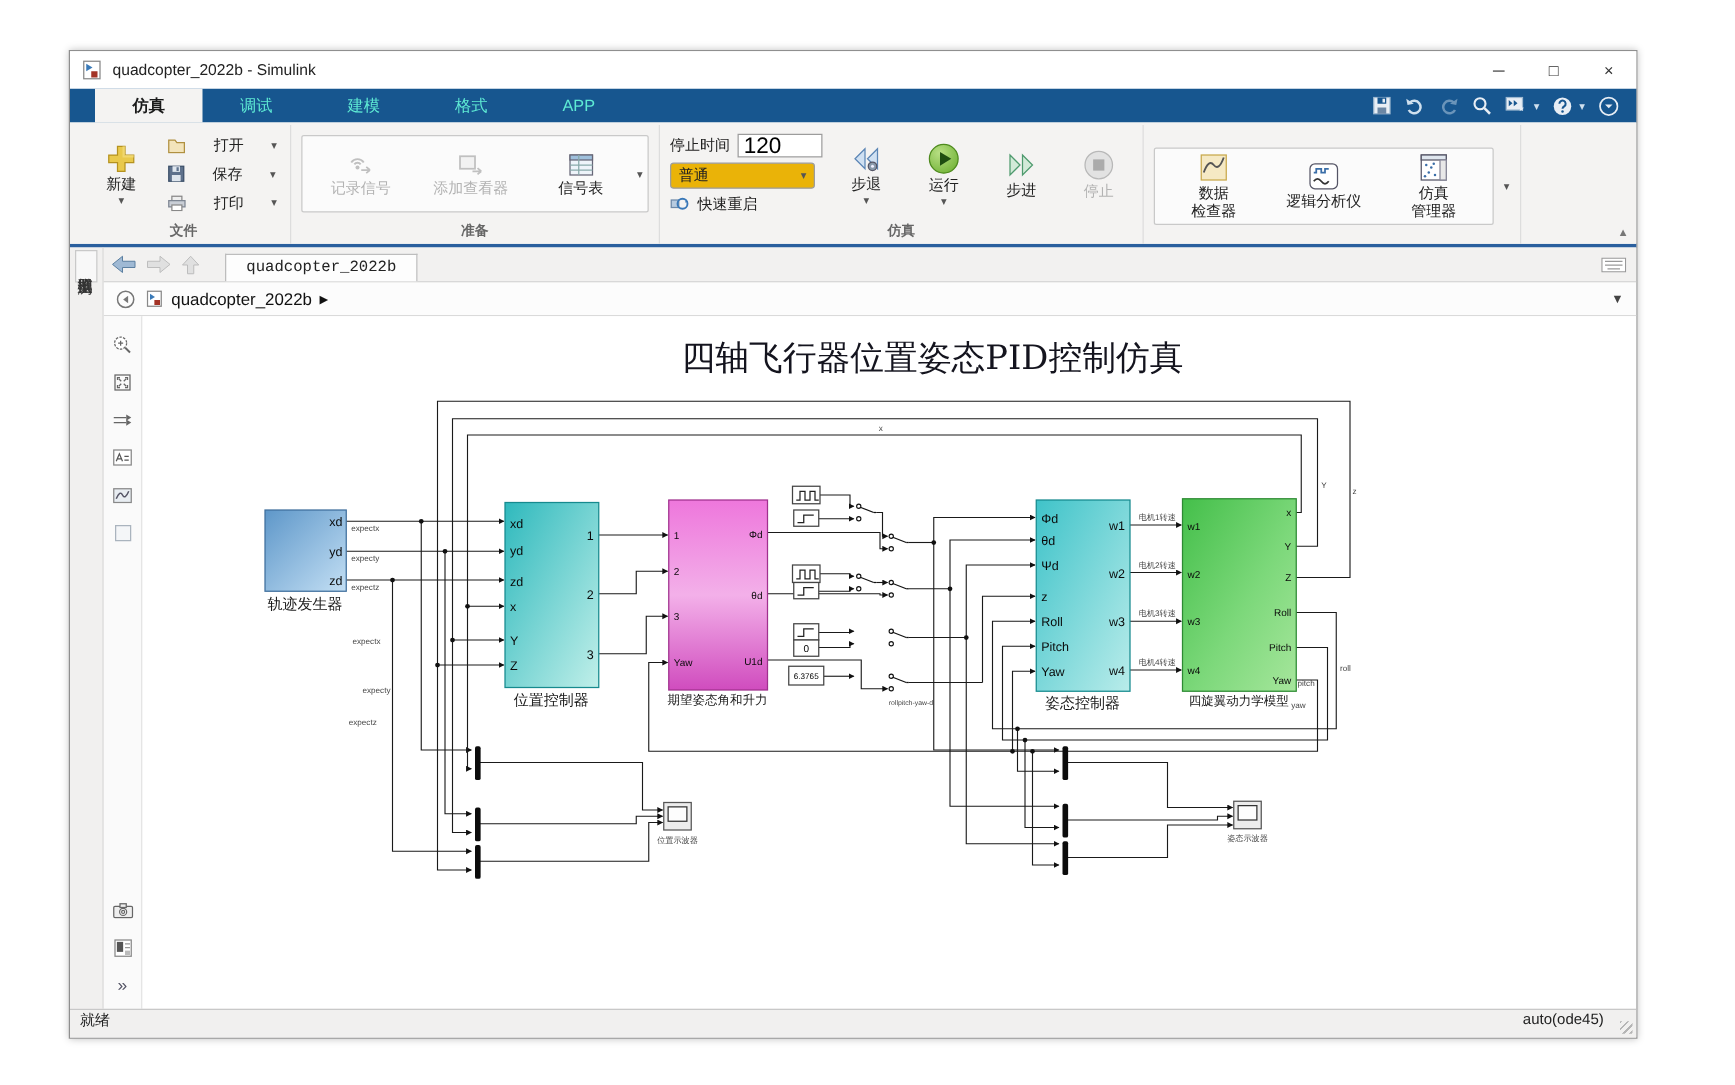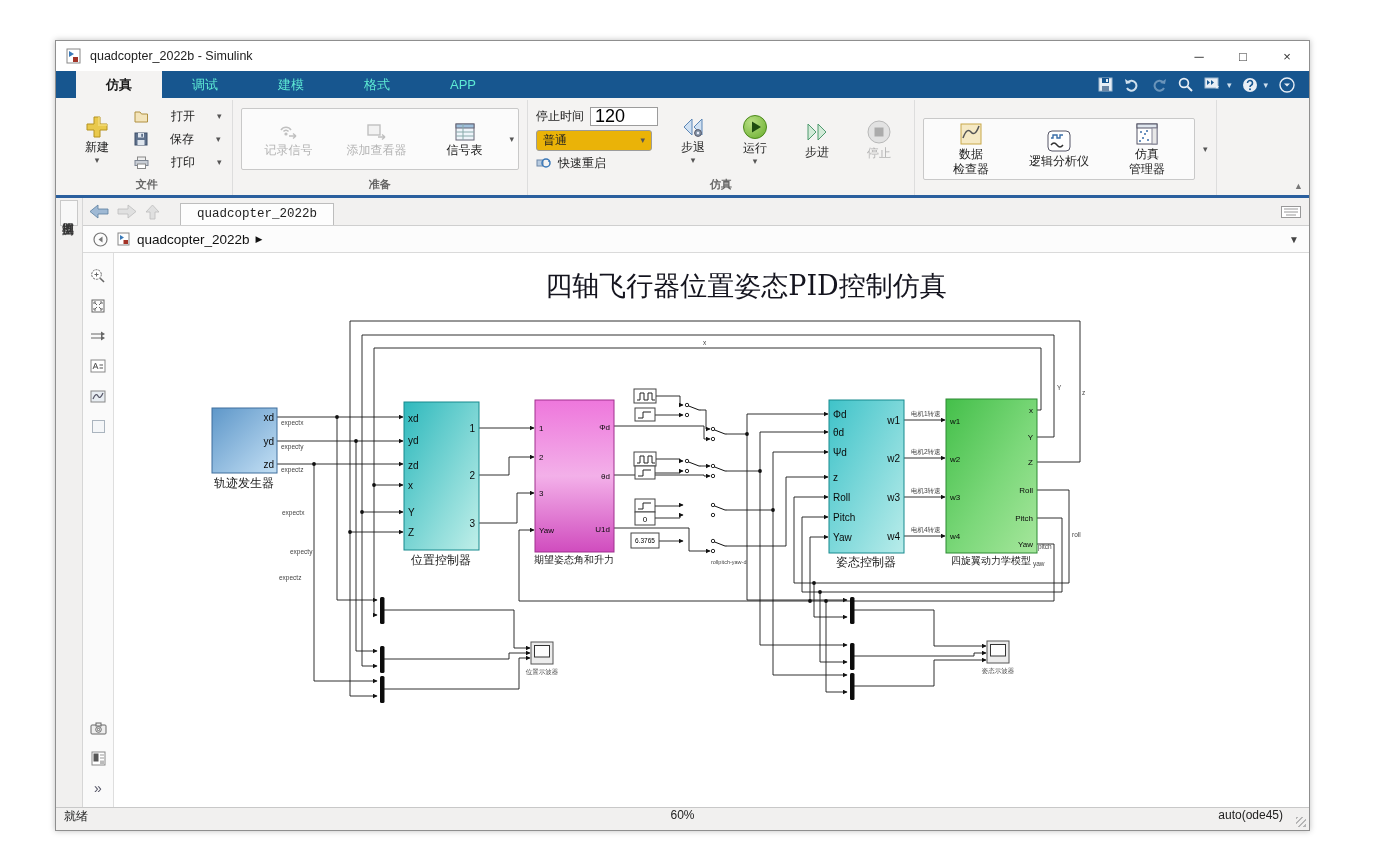--- a/index.html
+++ b/index.html
@@ -710,17 +710,16 @@
               <text class="sig" x="884" y="420" text-anchor="middle">姿态示波器</text>
             </g>
           </svg>
         </div>
       </div>
     </div>
   </div>
 
   <div class="statusbar">
     <span class="st-left">就绪</span>
-    <span class="st-center">60%</span>
     <span class="st-right">auto(ode45)</span>
     <span class="grip"></span>
   </div>
 </div>
 
 </body></html>

